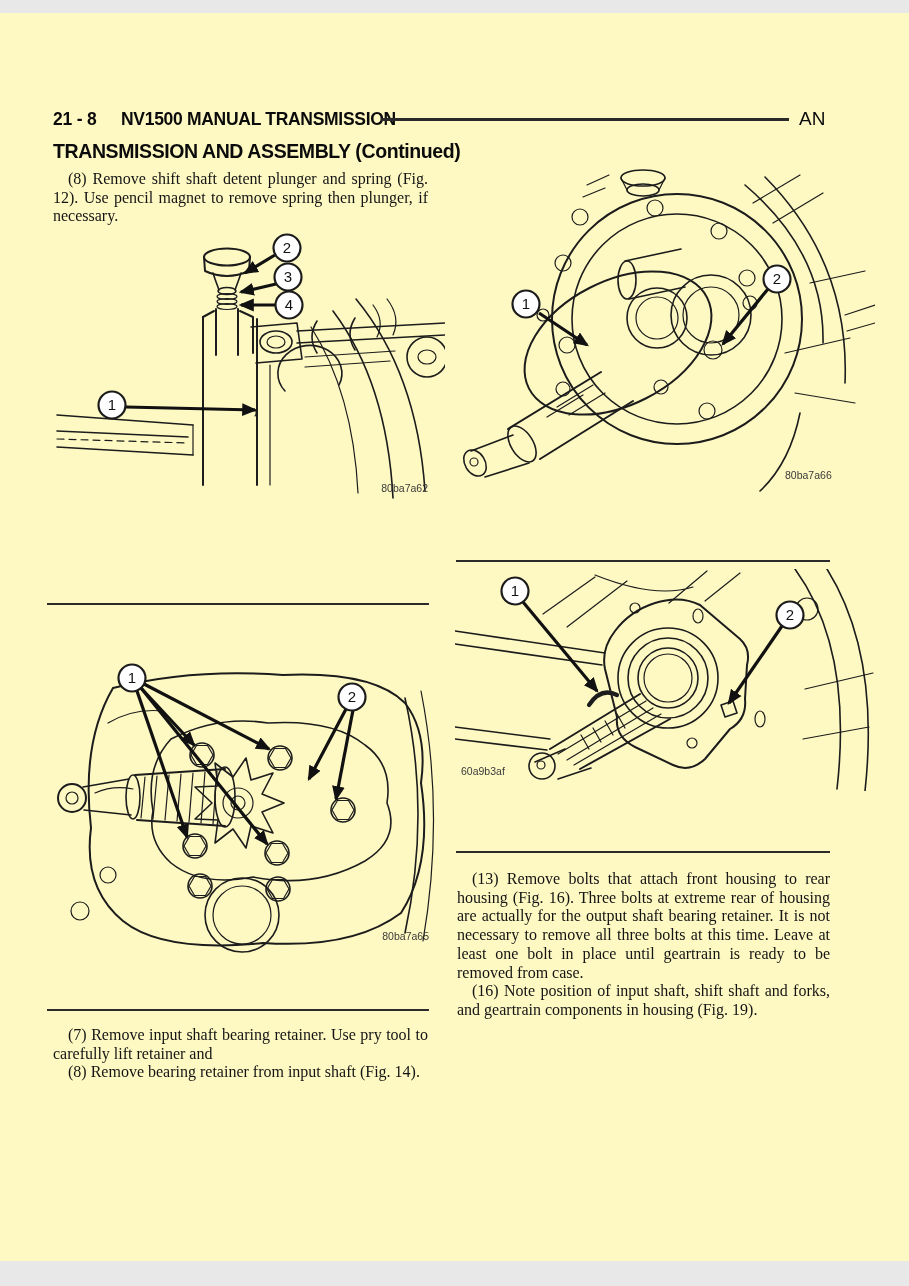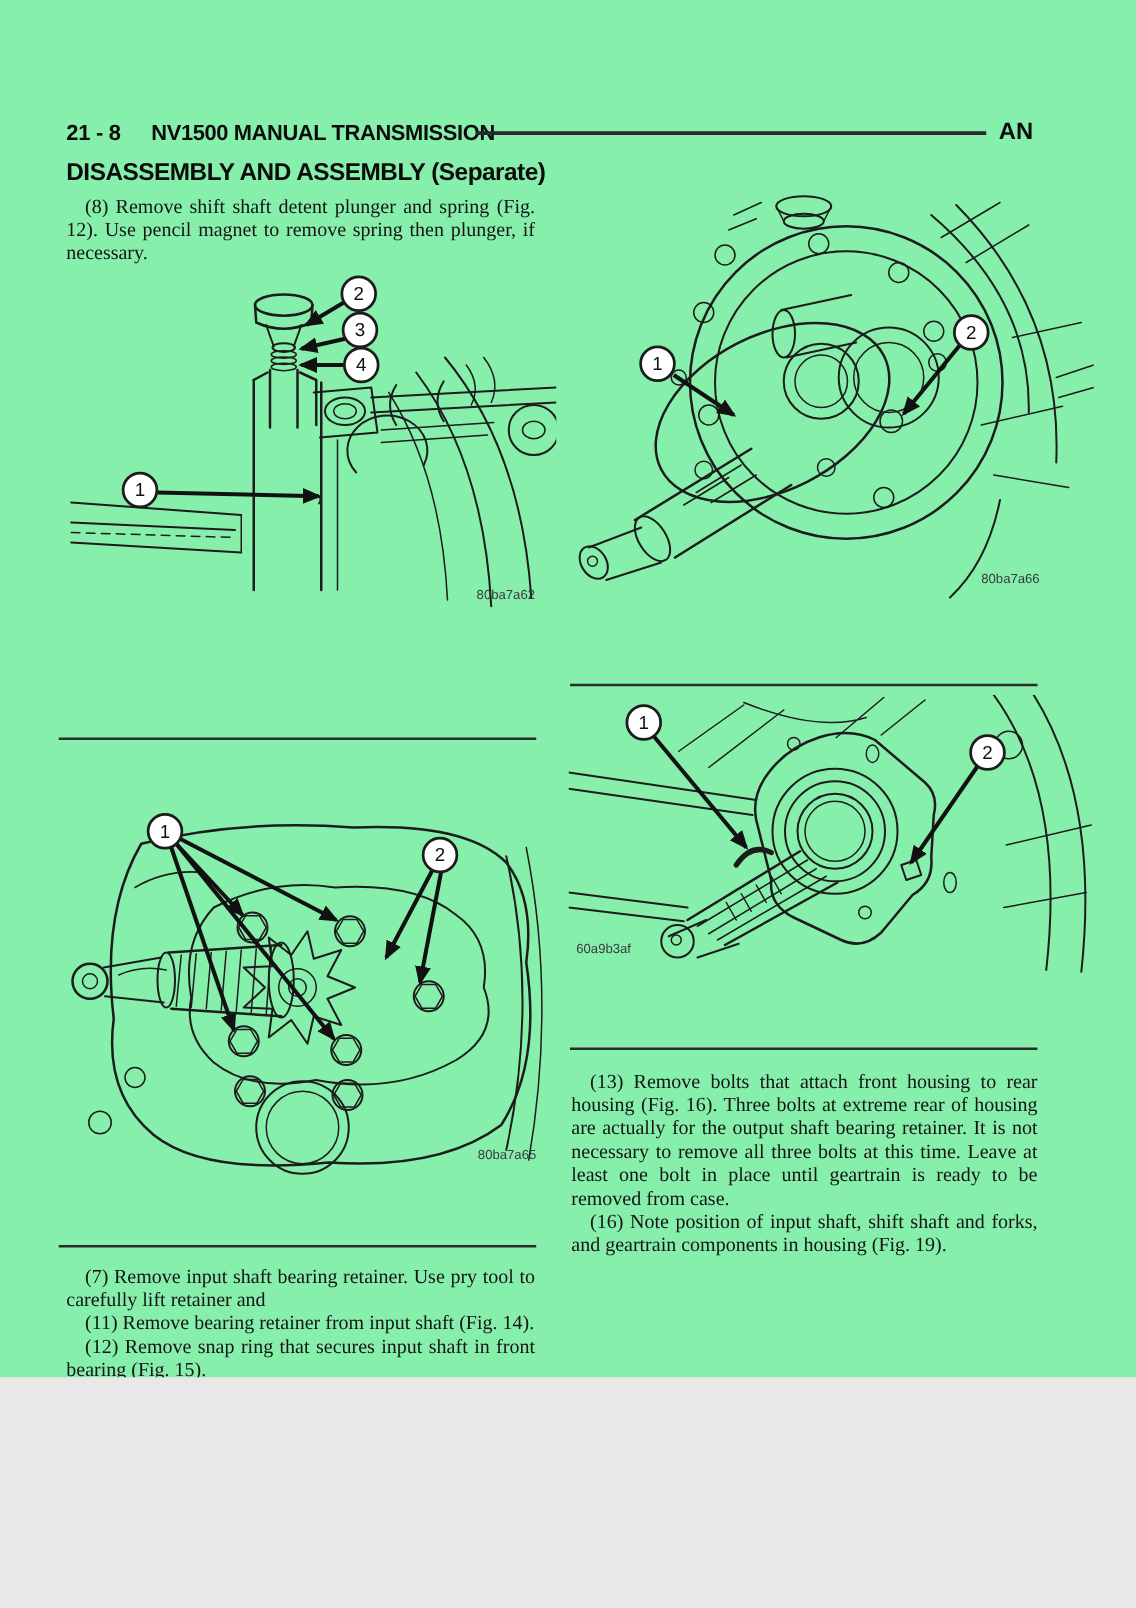--- a/index.html
+++ b/index.html
@@ -1,28 +1,28 @@
 <!DOCTYPE html>
 <html><head>
 <meta charset="utf-8">
 <style>
   html,body{margin:0;padding:0;background:#e8e8e8;}
   #page{
-    position:relative;width:909px;height:1102px;background:#86efac;
+    position:relative;width:909px;height:1248px;background:#fef9c3;
     font-family:"Liberation Serif",serif;color:#111;overflow:hidden;
-    margin:0 auto;
+    margin:13px auto;
   }
   
   .hdr-num{position:absolute;left:53px;top:96px;font-family:"Liberation Sans",sans-serif;
     font-weight:bold;font-size:17.5px;letter-spacing:-0.2px;color:#0b0b0b;}
   .hdr-title{position:absolute;left:121px;top:96px;font-family:"Liberation Sans",sans-serif;
     font-weight:bold;font-size:17.5px;letter-spacing:-0.3px;color:#0b0b0b;}
   .hdr-rule{position:absolute;left:381px;top:105px;width:408px;height:3px;background:#2a2a2a;}
   .hdr-code{position:absolute;left:799px;top:95px;font-family:"Liberation Sans",sans-serif;
-    font-weight:bold;font-size:19px;color:#0b0b0b;}
+    font-weight:normal;font-size:19px;color:#0b0b0b;}
   .section-title{position:absolute;left:53px;top:127px;font-family:"Liberation Sans",sans-serif;
     font-weight:bold;font-size:19.5px;letter-spacing:-0.4px;color:#0b0b0b;}
   
   .textblock{position:absolute;font-size:16px;line-height:18.7px;text-align:justify;color:#141414;}
   .textblock p{margin:0;text-indent:15px;}
   .tb-left{left:53px;width:375px;}
   .tb-right{left:457px;width:373px;}
   #blk8{top:157px;}
   #blk9{top:604px;}
   #blk10{top:1013px;}
@@ -50,35 +50,34 @@
 </style>
 </head>
 <body>
 
 <div id="page">
 
   <div class="hdr-num">21 - 8</div>
   <div class="hdr-title">NV1500 MANUAL TRANSMISSION</div>
   <div class="hdr-rule"></div>
   <div class="hdr-code">AN</div>
-  <div class="section-title">DISASSEMBLY AND ASSEMBLY (Separate)</div>
+  <div class="section-title">TRANSMISSION AND ASSEMBLY (Continued)</div>
 
   <div id="blk8" class="textblock tb-left">
     <p>(8) Remove shift shaft detent plunger and spring (Fig. 12). Use pencil magnet to remove spring then plunger, if necessary.</p>
   </div>
 
   <div id="rule-l1" class="rule"></div>
 
 
   <div id="rule-l2" class="rule"></div>
 
   <div id="blk10" class="textblock tb-left">
     <p>(7) Remove input shaft bearing retainer. Use pry tool to carefully lift retainer and</p>
-    <p>(11) Remove bearing retainer from input shaft (Fig. 14).</p>
-    <p>(12) Remove snap ring that secures input shaft in front bearing (Fig. 15).</p>
+    <p>(8) Remove bearing retainer from input shaft (Fig. 14).</p>
   </div>
 
   <div id="rule-r1" class="rule"></div>
   <div id="rule-r2" class="rule"></div>
 
   <div id="blk13" class="textblock tb-right">
     <p>(13) Remove bolts that attach front housing to rear housing (Fig. 16). Three bolts at extreme rear of housing are actually for the output shaft bearing retainer. It is not necessary to remove all three bolts at this time. Leave at least one bolt in place until geartrain is ready to be removed from case.</p>
     <p>(16) Note position of input shaft, shift shaft and forks, and geartrain components in housing (Fig. 19).</p>
   </div>
 

